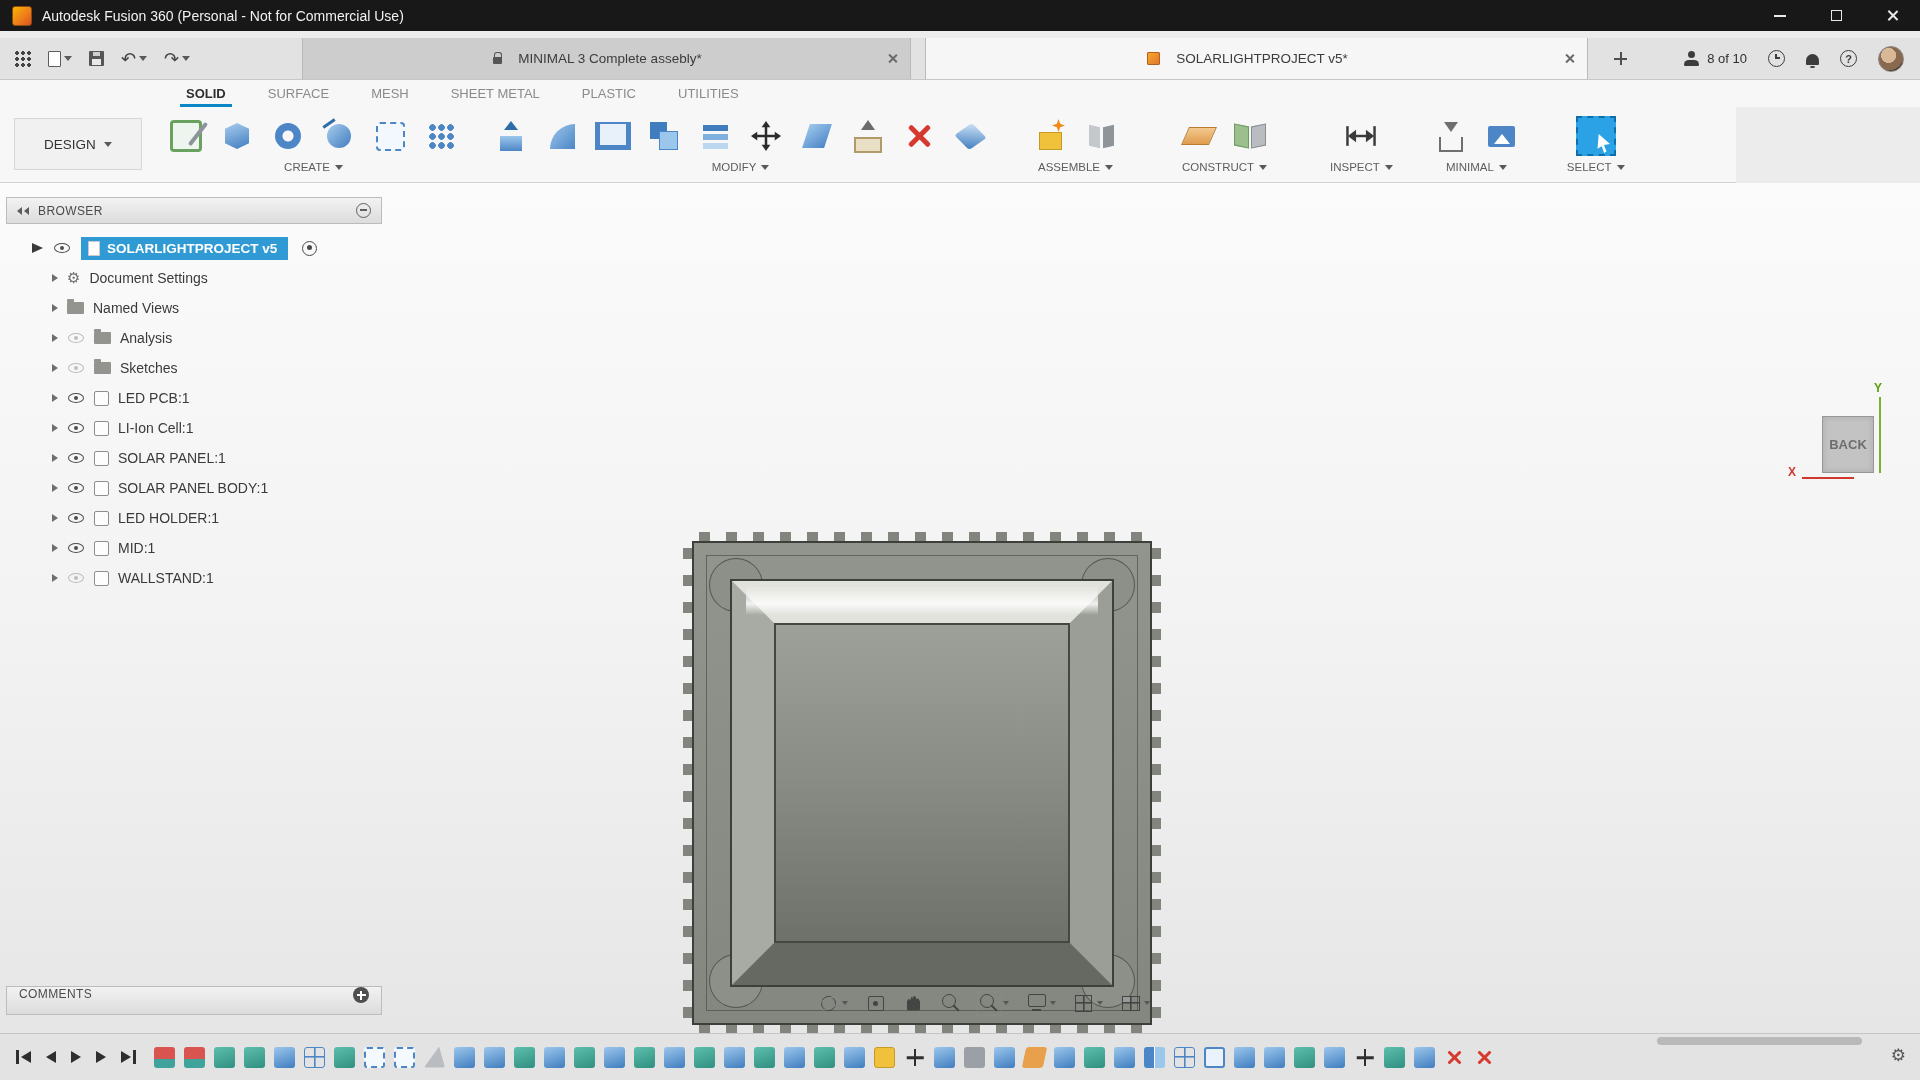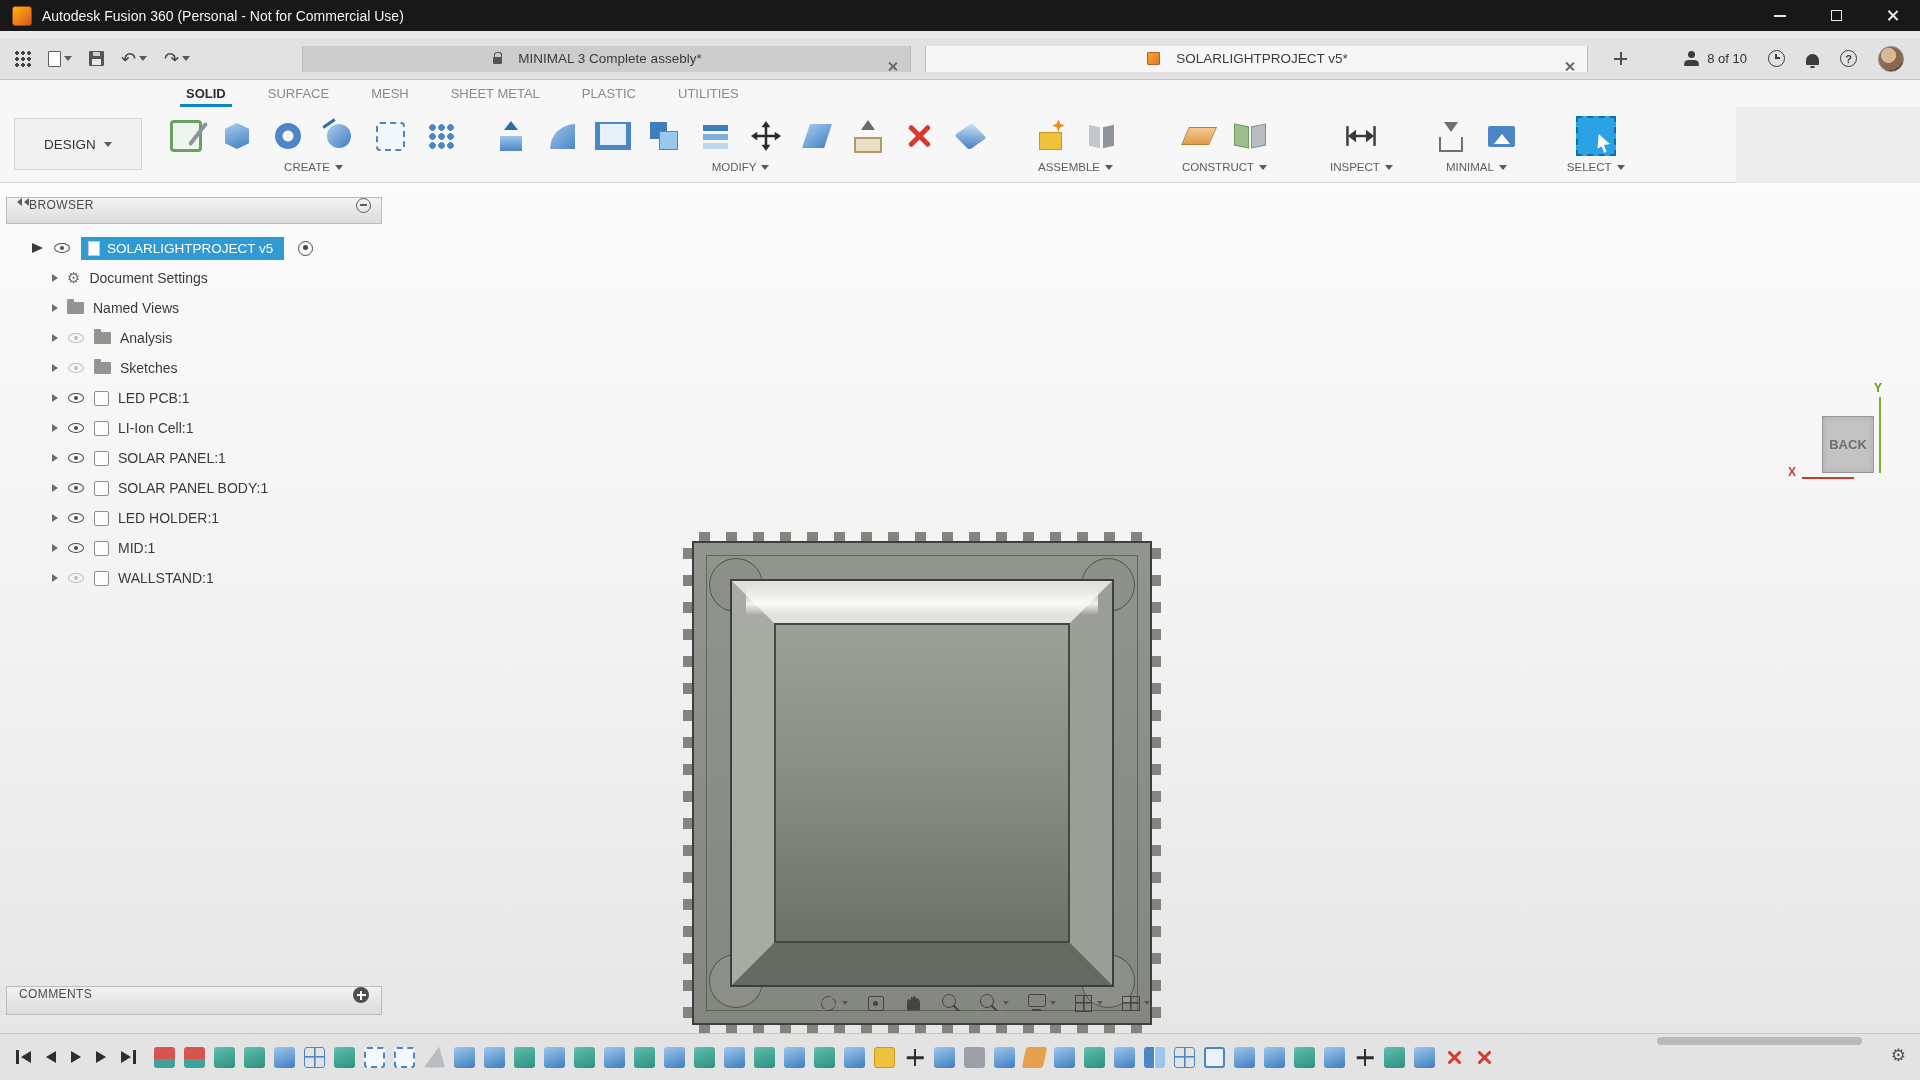--- a/index.html
+++ b/index.html
@@ -24,21 +24,21 @@
   .qat{display:flex;align-items:center;gap:17px;padding-left:14px;width:240px}
   .applauncher{width:17px;height:17px;background:radial-gradient(#434343 1.7px,transparent 2px);background-size:6px 6px}
   .fileicon{width:13px;height:16px;background:#fdfdfd;border:1.5px solid #5c5c5c;border-radius:1px}
   .saveicon{width:15px;height:15px;background:#565656;position:relative;border-radius:1px}
   .saveicon::before{content:"";position:absolute;left:3px;bottom:1px;width:9px;height:6px;background:#e9e9e9}
   .saveicon::after{content:"";position:absolute;left:4px;top:1px;width:7px;height:4px;background:#cfcfcf}
   .arrowglyph{font-size:18px;line-height:18px;color:#454545}
   .caret{width:0;height:0;border-left:4px solid transparent;border-right:4px solid transparent;border-top:5px solid #5a5a5a}
   .qat-pair{display:flex;align-items:center;gap:3px}
 
-  .doc-tab{height:26px;display:flex;align-items:center;justify-content:center;gap:16px;font-size:13.5px;color:#3c3c3c;border-left:1px solid #b9b9b9;border-right:1px solid #b9b9b9;position:relative;padding:0 34px 0 16px}
+  .doc-tab{height:41px;display:flex;align-items:center;justify-content:center;gap:16px;font-size:13.5px;color:#3c3c3c;border-left:1px solid #b9b9b9;border-right:1px solid #b9b9b9;position:relative;padding:0 34px 0 16px}
   .doc-tab.inactive{background:#cdcdcd;width:609px;margin-left:62px}
   .doc-tab.active{background:#f6f6f6;width:663px;margin-left:14px}
   .tab-close{position:absolute;right:12px;top:15px;width:11px;height:11px}
   .tab-close::before,.tab-close::after{content:"";position:absolute;left:5px;top:0;width:1.6px;height:11px;background:#6a6a6a}
   .tab-close::before{transform:rotate(45deg)}.tab-close::after{transform:rotate(-45deg)}
   .lockicon{width:9px;height:7px;background:#555;border-radius:1px;position:relative;margin-top:4px}
   .lockicon::before{content:"";position:absolute;top:-5px;left:1px;width:6px;height:5px;border:1.5px solid #555;border-bottom:none;border-radius:3px 3px 0 0}
   .cubeicon{width:13px;height:13px;background:linear-gradient(135deg,#f6a82c,#e2762a);border:1px solid #b55f1e;border-radius:1px}
   .newtab{margin-left:26px;position:relative;width:13px;height:13px}
   .newtab::before{content:"";position:absolute;left:0;top:5.5px;width:13px;height:2px;background:#4f4f4f}
@@ -128,40 +128,40 @@
   
   .viewcube{position:absolute;left:1786px;top:198px;width:120px;height:110px}
   .vc-face{position:absolute;left:36px;top:35px;width:52px;height:57px;background:#c3c3c3;border:1px solid #979797;color:#6e6e6e;font-size:13px;font-weight:bold;display:flex;align-items:center;justify-content:center;box-shadow:inset 0 0 6px rgba(0,0,0,.12)}
   .vc-y-label{position:absolute;left:88px;top:0;color:#5aa00f;font-size:12px;font-weight:bold}
   .vc-y-axis{position:absolute;left:93px;top:16px;width:2px;height:76px;background:#7ab32a}
   .vc-x-label{position:absolute;left:2px;top:84px;color:#d0392e;font-size:12px;font-weight:bold}
   .vc-x-axis{position:absolute;left:16px;top:96px;width:52px;height:2px;background:#d0392e}
 
   
   .browser{position:absolute;left:6px;top:14px;width:376px}
-  .b-header{height:27px;background:linear-gradient(#f2f2f2,#dcdcdc);border:1px solid #bcbcbc;display:flex;align-items:flex-start;padding:0 10px;}
+  .b-header{height:27px;background:linear-gradient(#f2f2f2,#dcdcdc);border:1px solid #bcbcbc;display:flex;align-items:center;padding:0 10px;gap:9px}
   .dbl-caret{display:flex;gap:2px}
   .dbl-caret i{width:0;height:0;border-top:4px solid transparent;border-bottom:4px solid transparent;border-right:5px solid #5c5c5c}
   .b-title{font-size:12px;color:#4b4b4b;letter-spacing:.4px}
   .minus-circle{margin-left:auto;width:15px;height:15px;border:1.5px solid #5e5e5e;border-radius:50%;position:relative}
   .minus-circle::after{content:"";position:absolute;left:2.5px;top:5px;width:7px;height:1.6px;background:#5e5e5e}
   .b-tree{margin-top:9px;display:flex;flex-direction:column}
   .b-row{display:flex;align-items:center;height:30px;padding-left:46px;gap:9px;font-size:14px;color:#3a3a3a}
   .b-row.root{padding-left:26px;gap:10px}
   .tri{width:0;height:0;border-top:4.5px solid transparent;border-bottom:4.5px solid transparent;border-left:6px solid #6e6e6e}
   .root-arrow{width:0;height:0;border-top:5px solid transparent;border-bottom:5px solid transparent;border-left:11px solid #3a3a3a}
   .eye{width:18px;height:14px;position:relative;flex:0 0 auto}
   .eye::before{content:"";position:absolute;inset:2px 1px;border:1.6px solid #4e4e4e;border-radius:50%}
   .eye::after{content:"";position:absolute;left:7px;top:5px;width:4px;height:4px;background:#4e4e4e;border-radius:50%}
   .eye.off::before{border-color:#bdbdbd}.eye.off::after{background:#bdbdbd}
   .fold{width:17px;height:12px;background:#93938f;border-radius:1px;position:relative;flex:0 0 auto}
   .fold::before{content:"";position:absolute;left:0;top:-3px;width:7px;height:3px;background:#93938f;border-radius:1px 1px 0 0}
   .gearico{font-size:15px;line-height:15px;color:#6e6e6e}
   .comp{width:15px;height:15px;background:#fdfdfd;border:1.4px solid #8e8e8e;border-radius:2px;flex:0 0 auto}
-  .root-chip{display:flex;align-items:center;gap:7px;background:#2f9ad4;color:#fff;padding:4px 11px 4px 7px;font-size:13.5px;font-weight:normal}
+  .root-chip{display:flex;align-items:center;gap:7px;background:#2f9ad4;color:#fff;padding:4px 11px 4px 7px;font-size:13.5px;font-weight:bold}
   .doc-icon{width:12px;height:15px;background:#fff;border:1px solid #c9c9c9}
   .radio{width:15px;height:15px;border:1.6px solid #4a4a4a;border-radius:50%;position:relative;margin-left:4px}
   .radio::after{content:"";position:absolute;left:3.6px;top:3.6px;width:5px;height:5px;border-radius:50%;background:#4a4a4a}
 
   
   .comments{position:absolute;left:6px;top:803px;width:376px;height:29px;background:linear-gradient(#f2f2f2,#dcdcdc);border:1px solid #bcbcbc;display:flex;align-items:flex-start;padding:0 12px;font-size:12px;color:#4b4b4b;letter-spacing:.4px}
   .comment-add{margin-left:auto;width:16px;height:16px;border-radius:50%;background:#4e4e4e;position:relative}
   .comment-add::before{content:"";position:absolute;left:3.5px;top:7px;width:9px;height:2px;background:#fff}
   .comment-add::after{content:"";position:absolute;left:7px;top:3.5px;width:2px;height:9px;background:#fff}
 

